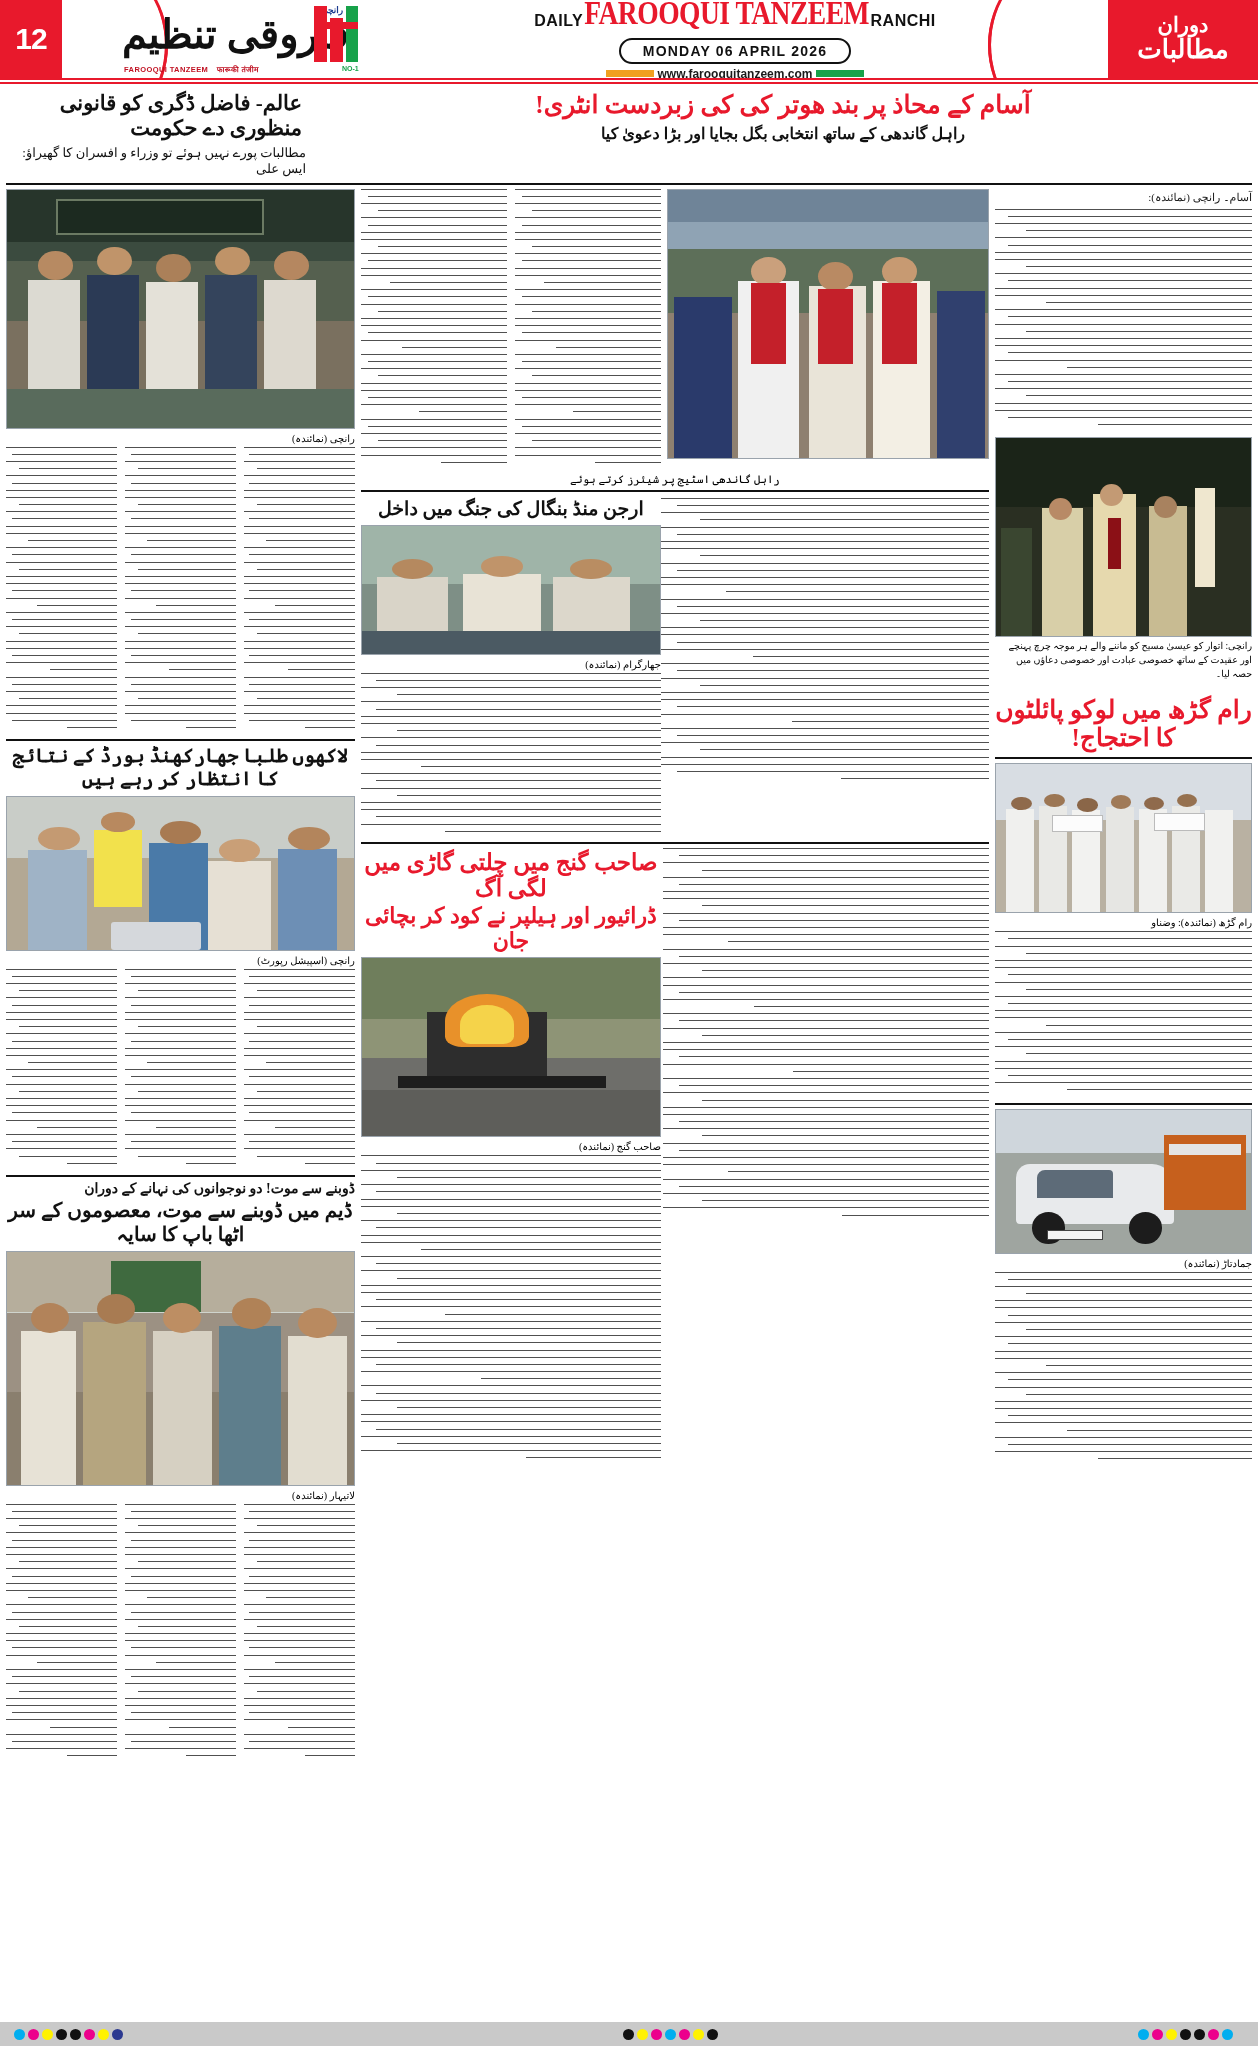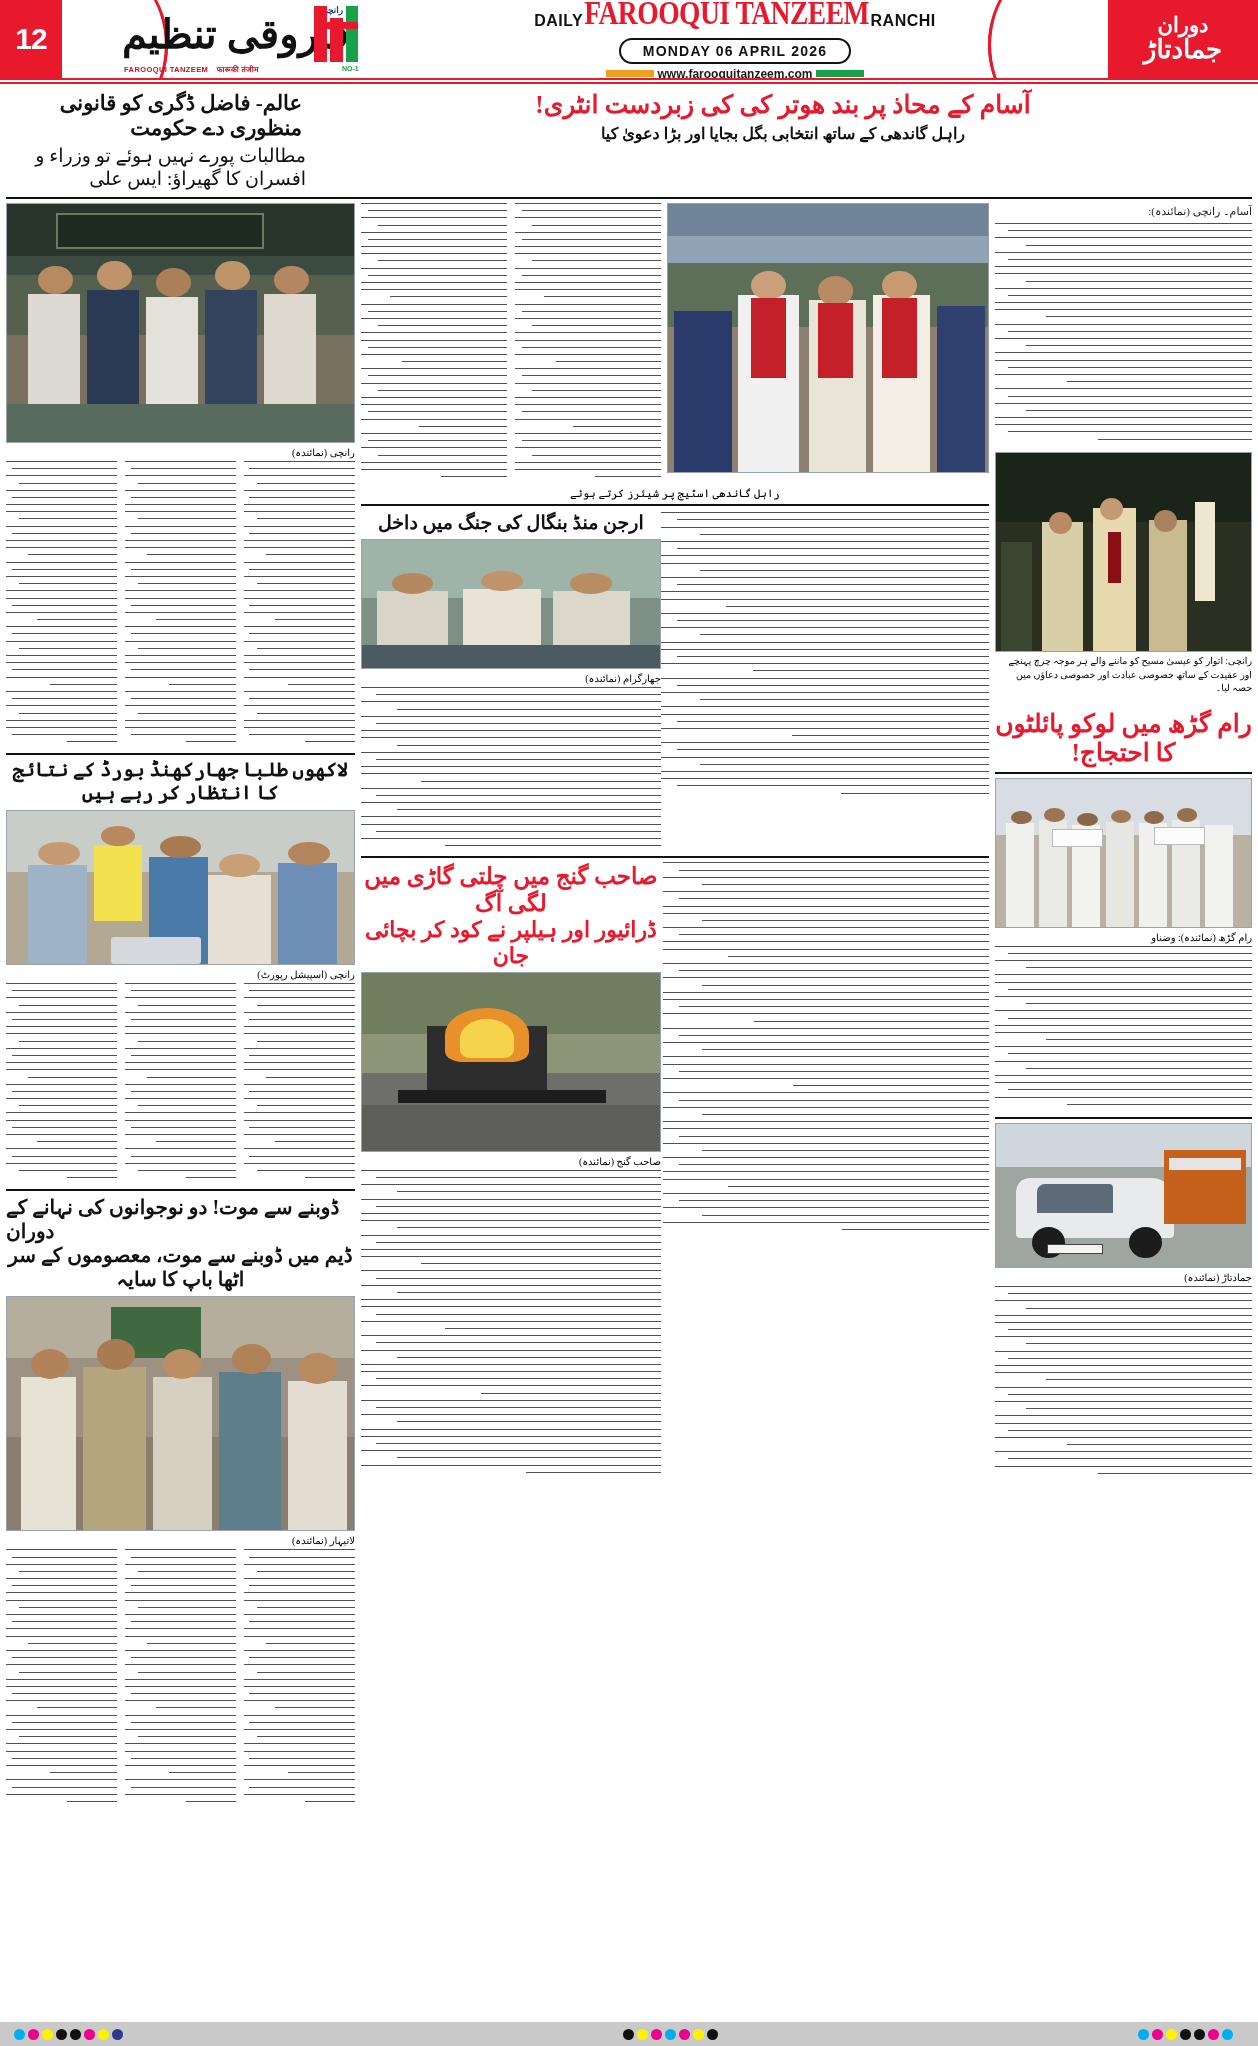--- a/index.html
+++ b/index.html
@@ -325,37 +325,37 @@
       <span class="url-dash"></span>
       <span class="mh-url">www.farooquitanzeem.com</span>
       <span class="url-dash g"></span>
     </div>
   </div>
 
   <div class="mh-swoosh-r"></div>
   <div class="mh-swoosh-r2"></div>
   <div class="mh-right-red">
     <div class="l1">دوران</div>
-    <div class="l2">جمادتاڑ</div>
+    <div class="l2">مطالبات</div>
   </div>
 </div>
 <div class="mh-rule"></div>
 
 <div class="sheet">
 
   <div style="display:flex; align-items:flex-start; gap:8px;">
 
     <div style="flex:1; order:2;">
       <div class="hl-red" style="font-size:25px; padding:4px 8px 0 8px;">آسام کے محاذ پر بند ھوتر کی کی زبردست انٹری!</div>
       <div class="hl-black" style="font-size:16px; text-align:center; margin-top:4px;">راہل گاندھی کے ساتھ انتخابی بگل بجایا اور بڑا دعویٰ کیا</div>
     </div>
 
     <div style="width:300px; order:1;">
       <div class="hl-black" style="font-size:21px; padding:4px 4px 0 4px;">عالم- فاضل ڈگری کو قانونی منظوری دے حکومت</div>
-      <div class="hl-black" style="font-size:19px; margin-top:4px; font-weight:normal;">مطالبات پورے نہیں ہوئے تو وزراء و افسران کا گھیراؤ: ایس علی</div>
+      <div class="hl-black" style="font-size:13px; margin-top:4px; font-weight:normal;">مطالبات پورے نہیں ہوئے تو وزراء و افسران کا گھیراؤ: ایس علی</div>
     </div>
   </div>
 
   <div class="rule-h" style="margin-top:6px;"></div>
 
   <div style="display:flex; gap:6px; align-items:flex-start;">
 
     <div style="width:258px; order:3;" class="col">
       <div class="urdu" style="font-size:11px; line-height:1.55; color:#1a1a1a;">آسام۔ رانچی (نمائندہ):</div>
       <div class="txtblock ln-wrap" style="margin-top:3px;">
@@ -1073,21 +1073,21 @@
             <div class="ln w100"></div>
           <div class="ln w95"></div>
             <div class="ln w100"></div>
             <div class="ln w88"></div>
             <div class="ln w45"></div>
         </div>
       </div>
 
       <div class="rule-h" style="margin-top:5px;"></div>
 
-      <div class="hl-black" style="font-size:20px; text-align:left;">ڈوبنے سے موت! دو نوجوانوں کی نہانے کے دوران</div>
+      <div class="hl-black" style="font-size:14px; text-align:right;">ڈوبنے سے موت! دو نوجوانوں کی نہانے کے دوران</div>
       <div class="hl-black" style="font-size:20px; text-align:center;">ڈیم میں ڈوبنے سے موت، معصوموں کے سر اٹھا باپ کا سایہ</div>
 
       <div class="photo" style="height:235px; margin-top:5px;">
         <div class="sky" style="background:linear-gradient(#cfd4cd 0 26%, #9c9183 26% 60%, #8a7f6e 60% 100%);"></div>
         <div class="pb" style="left:0;top:0;width:100%;height:26%;background:#b6ae9c;"></div>
         <div class="pb" style="left:30%;top:4%;width:26%;height:22%;background:#3f6a3f;"></div>
         <div class="pb" style="left:4%;top:34%;width:16%;height:66%;background:#e7e2d6;"></div>
         <div class="pp" style="left:7%;top:22%;width:11%;height:13%;background:#b2835a;"></div>
         <div class="pb" style="left:22%;top:30%;width:18%;height:70%;background:#b5a57f;"></div>
         <div class="pp" style="left:26%;top:18%;width:11%;height:13%;background:#a87b52;"></div>

